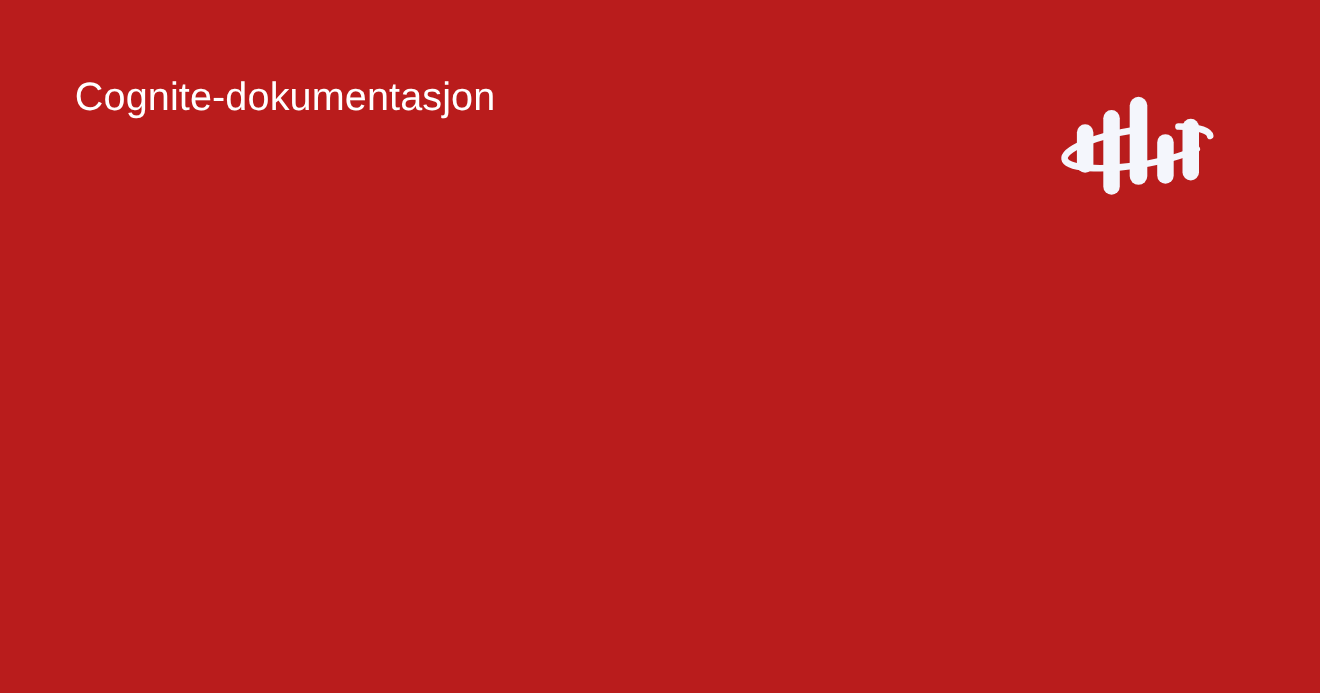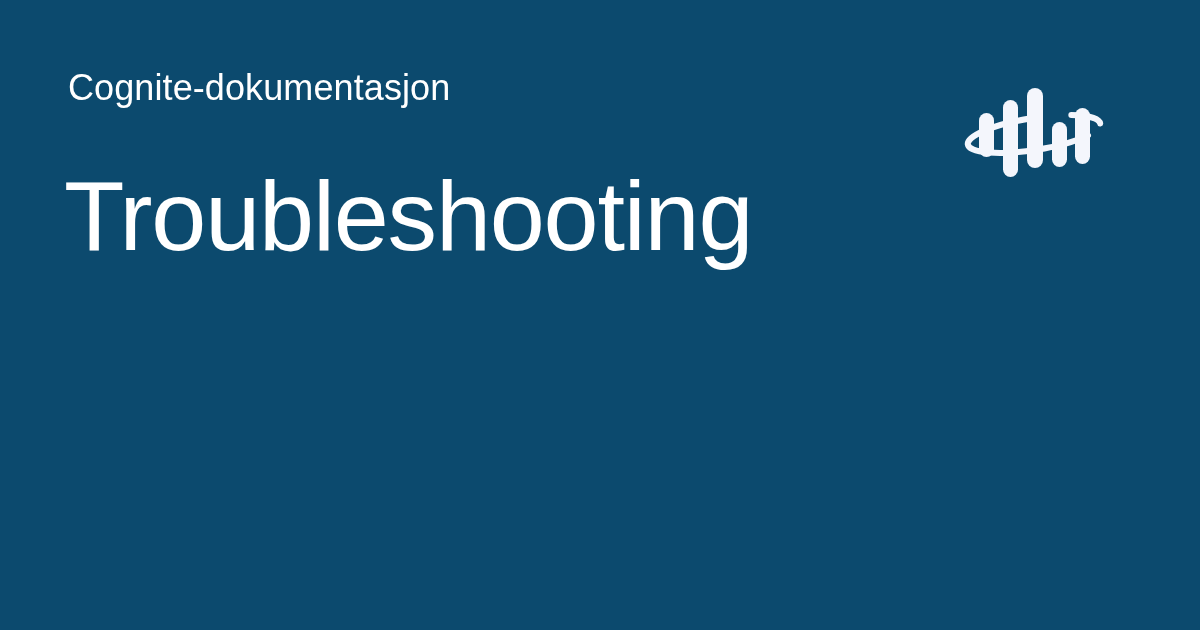--- a/index.html
+++ b/index.html
@@ -12,21 +12,21 @@
     height: 630px;
     overflow: hidden;
     font-family: "Liberation Sans", sans-serif;
     -webkit-font-smoothing: antialiased;
   }
 
   .card {
     position: relative;
     width: 1200px;
     height: 630px;
-    background: #0c4a6e;
+    background: #b91c1c;
     box-sizing: border-box;
     overflow: hidden;
   }
 
   
   .logo-mark {
     position: absolute;
     top: 80px;
     left: 955px;
     width: 165px;
@@ -95,16 +95,15 @@
       </g>
 
       <g>
         <ellipse cx="79" cy="54" rx="67" ry="16" transform="rotate(-9 79 54)" fill="none" stroke="#f4f6fc" stroke-width="6" stroke-linecap="round" stroke-dasharray="196 40" stroke-dashoffset="-18"></ellipse>
       </g>
     </svg>
   </div>
 
   <p class="eyebrow">Cognite-dokumentasjon</p>
 
-  <h1 class="title">Troubleshooting</h1>
 
 
 </div>
 
 </body></html>

